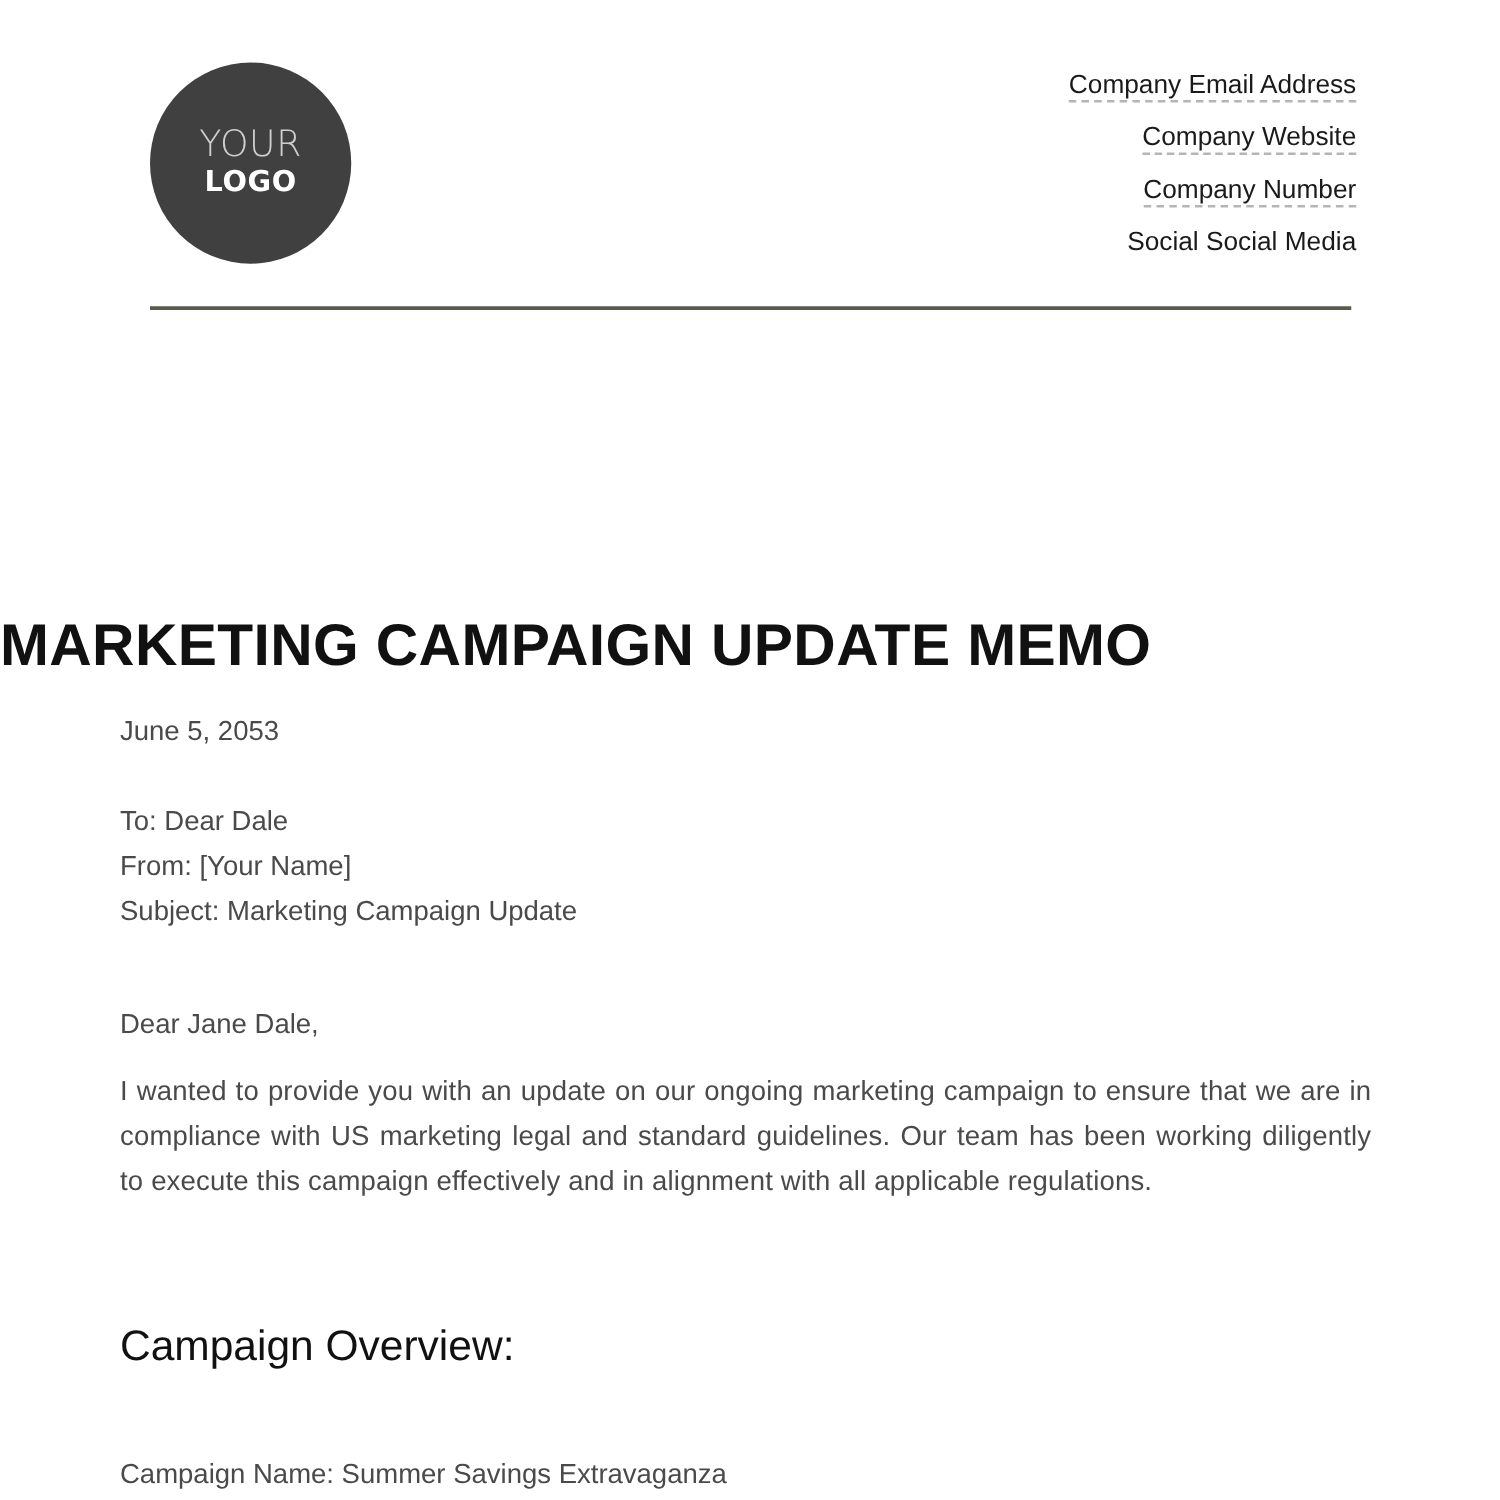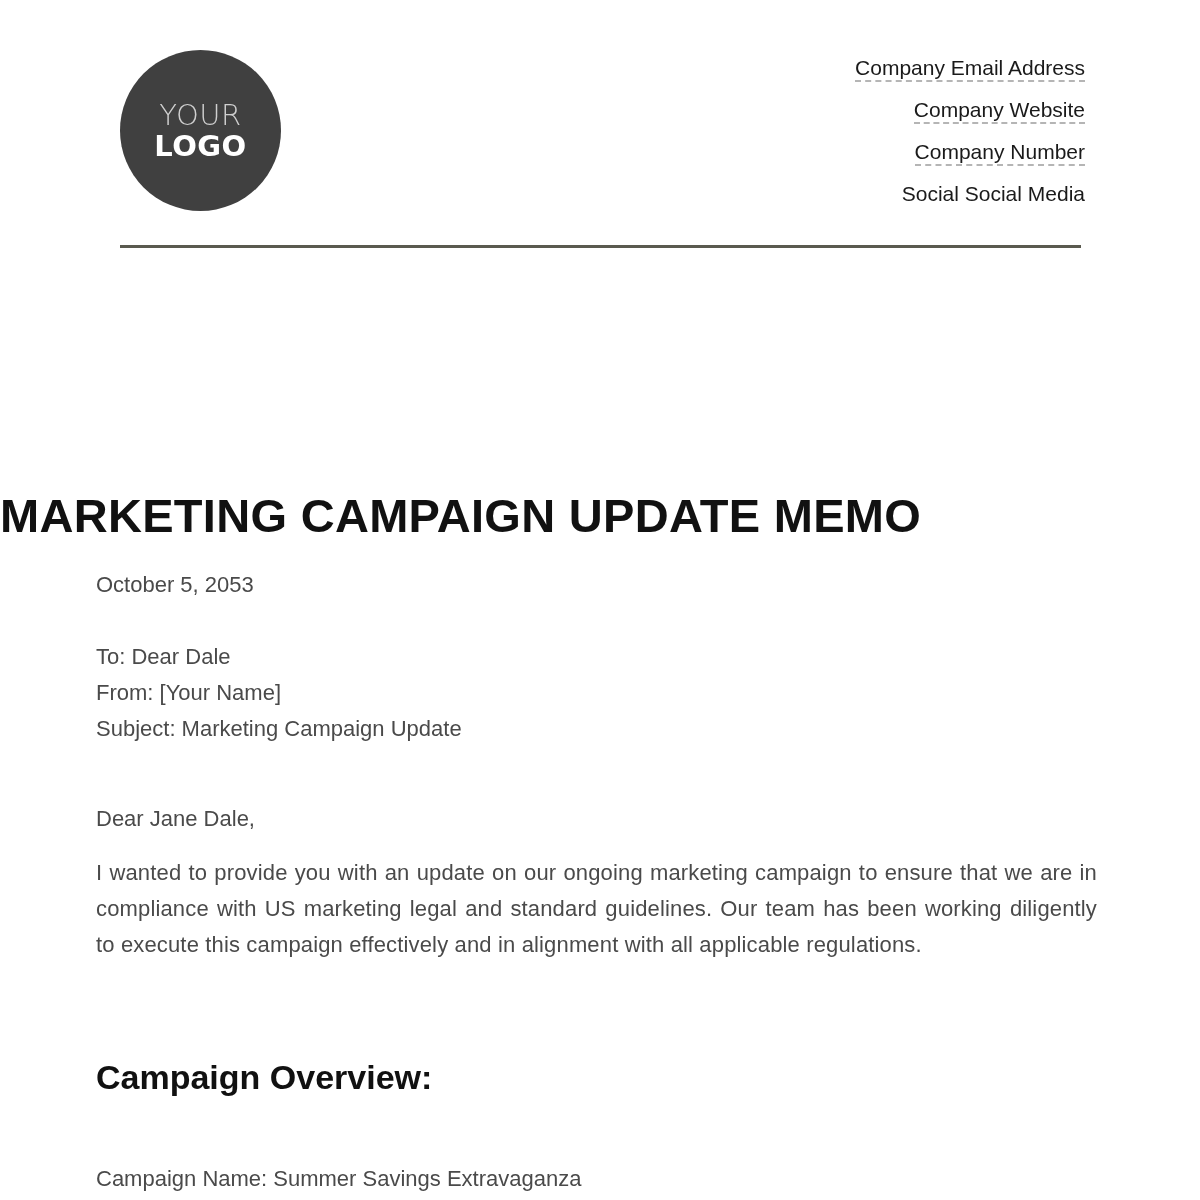--- a/index.html
+++ b/index.html
@@ -32,21 +32,21 @@
       color: #cfcfcf;
       font-family: "DejaVu Sans", sans-serif;
       font-size: 29px;
       font-weight: 300;
       line-height: 31px;
       letter-spacing: 0.5px;
     }
     .logo-line2 {
       color: #ffffff;
       font-family: "DejaVu Sans", sans-serif;
-      font-size: 29px;
+      font-size: 23px;
       font-weight: bold;
       line-height: 31px;
       letter-spacing: 0.5px;
     }
     .contact {
       position: absolute;
       right: 115px;
       top: 54px;
       text-align: right;
       font-family: "Liberation Sans", sans-serif;
@@ -99,21 +99,21 @@
     .paragraph {
       top: 855px;
       text-align: justify;
       letter-spacing: 0.15px;
     }
     .section-heading {
       position: absolute;
       left: 96px;
       top: 1058px;
       font-family: "Liberation Sans", sans-serif;
-      font-weight: bold;
+      font-weight: normal;
       font-size: 34px;
       color: #111111;
     }
     .campaign-name { top: 1161px; }
   </style>
 </head>
 <body>
 
 <div class="logo">
   <div class="logo-line1">YOUR</div>
@@ -132,21 +132,21 @@
   </div>
   <div class="contact-line">
     <span>Social Social Media</span>
   </div>
 </div>
 
 <div class="divider"></div>
 
 <div class="title">MARKETING CAMPAIGN UPDATE MEMO</div>
 
-<div class="body-text date">October 5, 2053</div>
+<div class="body-text date">June 5, 2053</div>
 
 <div class="body-text meta">
   <div>To: Dear Dale</div>
   <div>From: [Your Name]</div>
   <div>Subject: Marketing Campaign Update</div>
 </div>
 
 <div class="body-text greeting">Dear Jane Dale,</div>
 
 <div class="body-text paragraph">I wanted to provide you with an update on our ongoing marketing campaign to ensure that we are in compliance with US marketing legal and standard guidelines. Our team has been working diligently to execute this campaign effectively and in alignment with all applicable regulations.</div>

